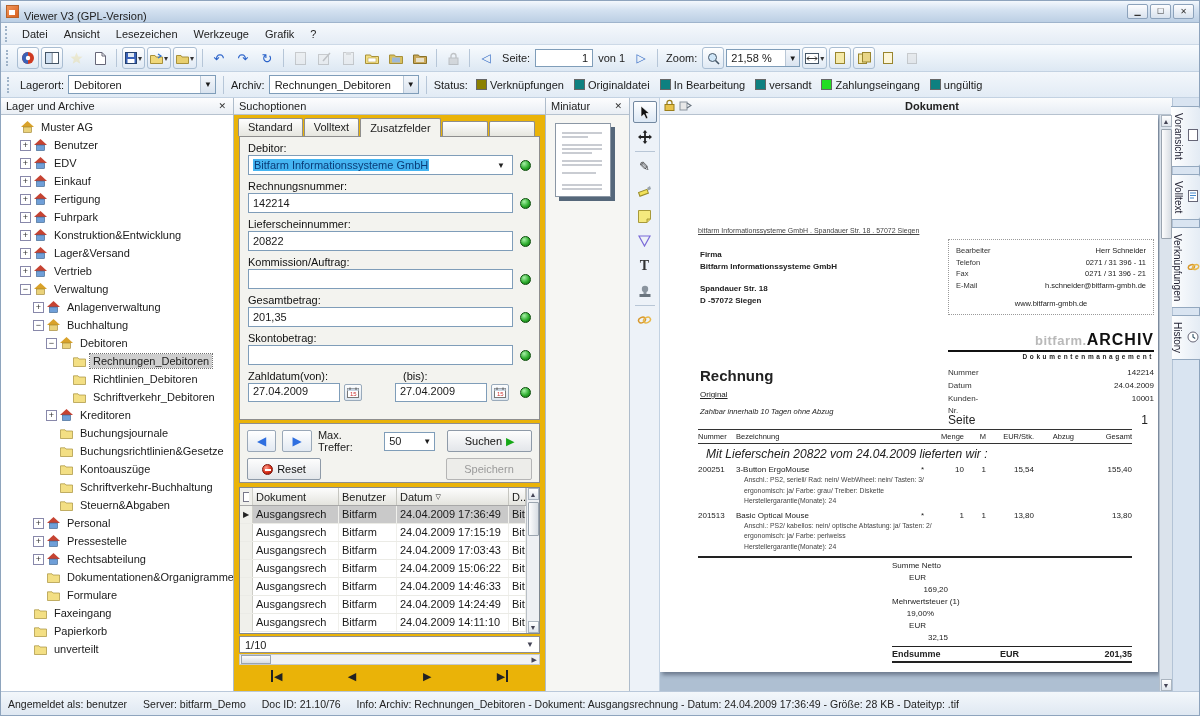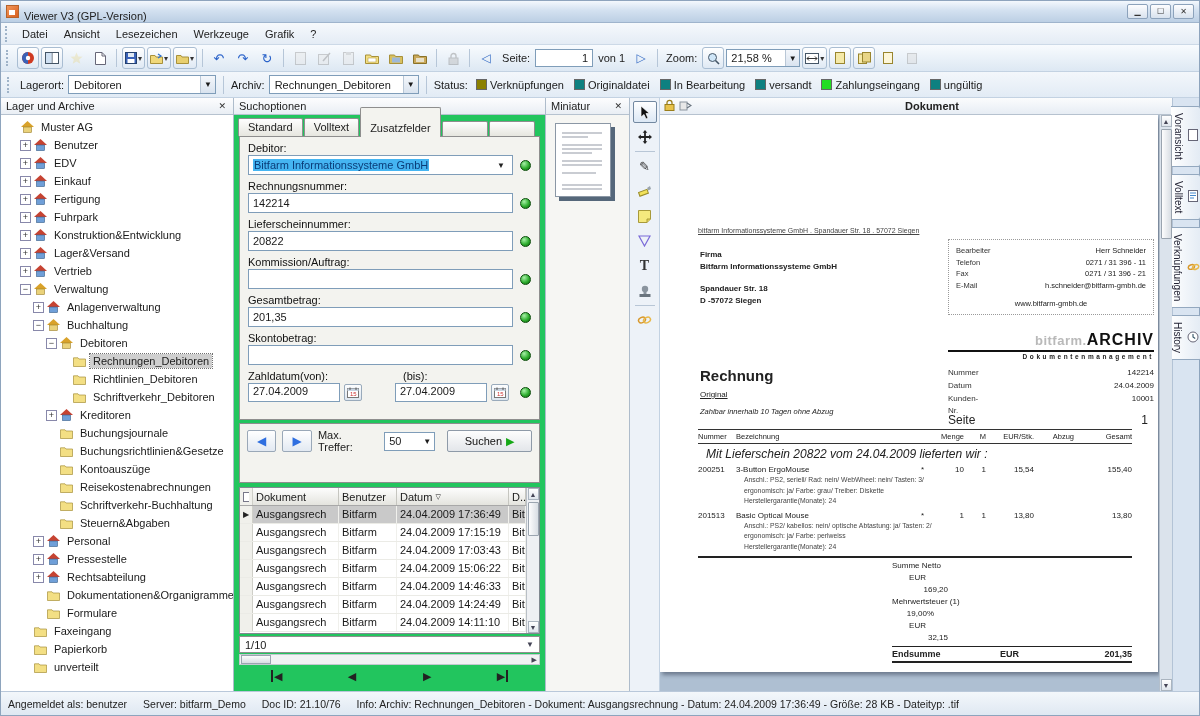--- a/index.html
+++ b/index.html
@@ -62,25 +62,25 @@
   #tree-list { flex:1; overflow:hidden; padding:3px 0 0 2px; background:#fff; }
   .tree-row { height:18px; display:flex; align-items:center; white-space:nowrap; }
   .expander { width:11px; height:11px; flex:0 0 11px; border:1px solid #88a; background:#fff; font-size:9px; line-height:9px;
     text-align:center; color:#333; margin-right:3px; }
   .exp-spacer { width:11px; flex:0 0 11px; margin-right:3px; }
   .ticon { width:14px; flex:0 0 14px; margin-right:3px; display:flex; align-items:center; }
   .tree-label { padding:1px 3px; }
   .tree-label.selected { background:#cfcfcf; outline:1px dotted #707070; }
 
   
-  .panel.mid { width:312px; flex:0 0 312px; display:flex; flex-direction:column; border-right:1px solid #aebccb; background:#22c55e; }
+  .panel.mid { width:312px; flex:0 0 312px; display:flex; flex-direction:column; border-right:1px solid #aebccb; background:#eab308; }
   .tabs { height:21px; display:flex; align-items:flex-end; padding:2px 4px 0; gap:1px; }
   .tab { border:1px solid #8e8e8e; border-bottom:none; background:linear-gradient(#fefefe,#e6e6df);
     padding:2px 9px 3px; border-radius:2px 2px 0 0; color:#222; }
-  .tab.active { background:#f3f3ef; position:relative; top:1px; padding-top:14px; }
+  .tab.active { background:#f3f3ef; position:relative; top:1px; padding-top:3px; }
   .tab.stub { width:46px; height:15px; padding:0; background:linear-gradient(#fbfbfa,#ececе6); }
   .gbox { border:1px solid #8e8e8e; margin:0 5px; padding:5px 8px 2px; background:#f3f3ef; height:284px; }
   .f-label { font-size:11px; margin-bottom:1px; color:#111; }
   .f-row { display:flex; align-items:center; margin-bottom:5px; }
   .f-input { flex:1; height:20px; border:1px solid #7f9db9; background:#fff; padding:1px 4px; display:flex; align-items:center; overflow:hidden; white-space:nowrap; }
   .f-input .sel { background:#45b5f2; color:#0a3c78; padding:0 1px; }
   .f-combo-arrow { width:14px; display:flex; justify-content:center; font-size:8px; color:#222; }
   .gdot { width:11px; height:11px; flex:0 0 11px; margin-left:7px; border-radius:50%;
     background:radial-gradient(circle at 35% 30%, #a7f0a7, #2fae2f 55%, #0b5f0b); border:1px solid #0a4d0a; }
   .date-labels { display:flex; }
@@ -618,29 +618,20 @@
             </span>
             <span class="tree-label">Kontoauszüge</span>
           </div>
           <div class="tree-row" style="padding-left: 43px;">
             <span class="exp-spacer"></span>
             <span class="ticon">
               <svg width="13" height="11">
                 <path d="M0.5 3 L0.5 1.8 H5 L6 3 H12.5 V10.5 H0.5 Z" fill="#f3df84" stroke="#a8913a" stroke-width="0.7"></path>
               </svg>
             </span>
-            <span class="tree-label">Reisekostenabrechnungen</span>
-          </div>
-          <div class="tree-row" style="padding-left: 43px;">
-            <span class="exp-spacer"></span>
-            <span class="ticon">
-              <svg width="13" height="11">
-                <path d="M0.5 3 L0.5 1.8 H5 L6 3 H12.5 V10.5 H0.5 Z" fill="#f3df84" stroke="#a8913a" stroke-width="0.7"></path>
-              </svg>
-            </span>
             <span class="tree-label">Schriftverkehr-Buchhaltung</span>
           </div>
           <div class="tree-row" style="padding-left: 43px;">
             <span class="exp-spacer"></span>
             <span class="ticon">
               <svg width="13" height="11">
                 <path d="M0.5 3 L0.5 1.8 H5 L6 3 H12.5 V10.5 H0.5 Z" fill="#f3df84" stroke="#a8913a" stroke-width="0.7"></path>
               </svg>
             </span>
             <span class="tree-label">Steuern&amp;Abgaben</span>
@@ -806,20 +797,30 @@
           <span class="nav-sq">▶</span>
           <span>Max. Treffer:</span>
           <span class="mt-combo">
             <span class="val">50</span>
             <span style="font-size:8px;padding-right:3px;">▼</span>
           </span>
           <span class="spacer"></span>
           <span class="btn" style="width:86px;">
             <span>Suchen</span>
               <span class="play">▶</span>
+          </span>
+        </div>
+        <div class="brow" style="margin-bottom:0;">
+          <span class="btn" style="width:74px;">
+            <span class="reset-dot"></span>
+              <span>Reset</span>
+          </span>
+          <span class="spacer"></span>
+          <span class="btn disabled" style="width:86px;">
+            <span>Speichern</span>
           </span>
         </div>
       </div>
 
       <div class="results">
         <div class="rmain">
           <div class="rhead" id="results-head">
               <span class="hcell gutter">
                 <svg width="8" height="10">
                   <rect x="0.5" y="0.5" width="7" height="9" fill="#fff" stroke="#778"></rect>

